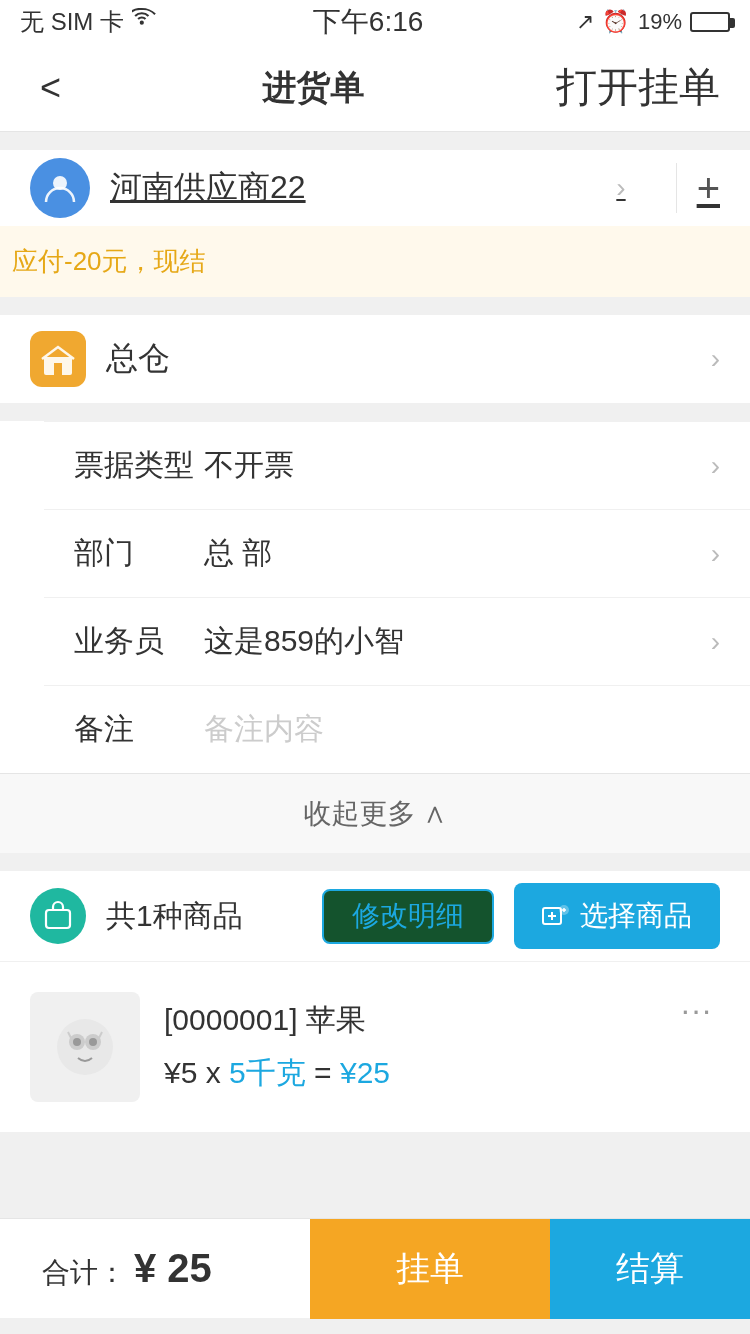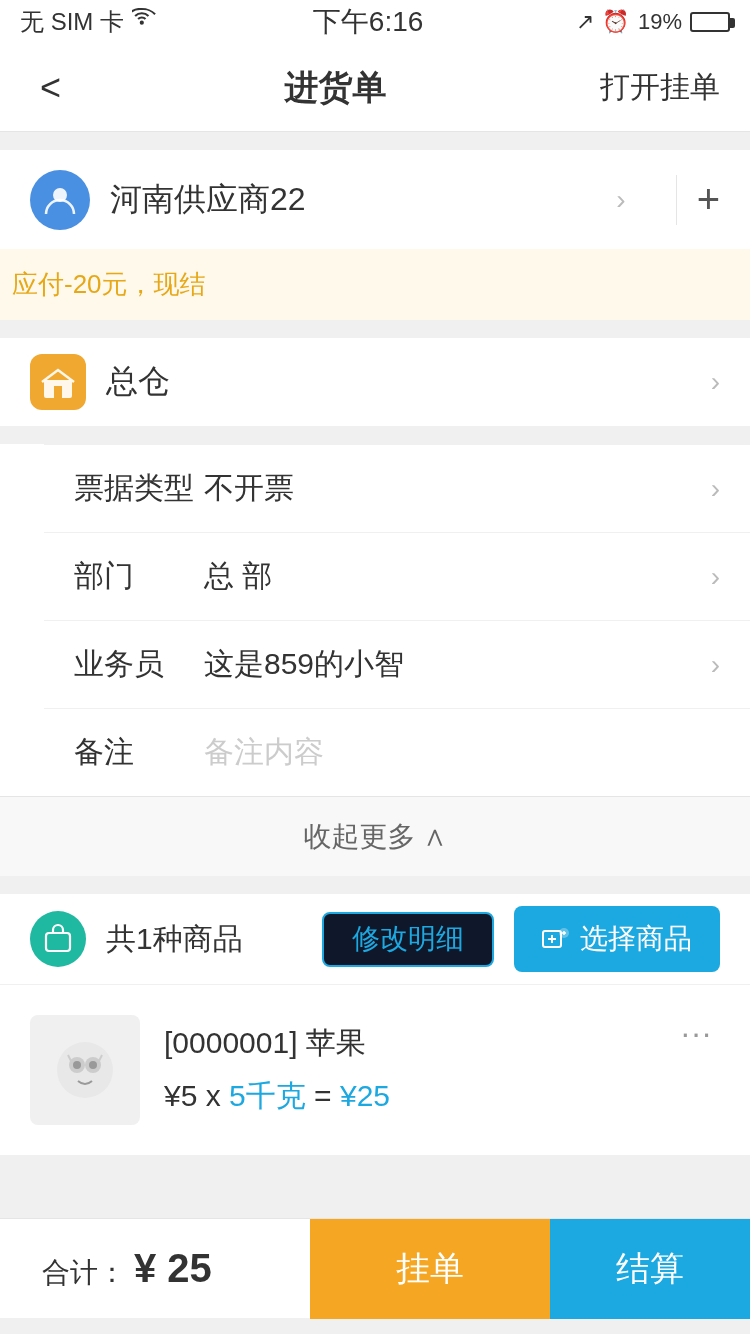--- a/index.html
+++ b/index.html
@@ -53,43 +53,44 @@
       color: #333;
       cursor: pointer;
       padding: 10px;
     }
     .nav-title {
       font-size: 34px;
       font-weight: 600;
       color: #333;
     }
     .nav-action {
-      font-size: 30px;
+      font-size: 41px;
       color: #333;
       cursor: pointer;
     }
 
     
     .section-gap {
       height: 18px;
       background: #f0f0f0;
     }
 
     
     .card {
       background: #fff;
     }
 
     
     .supplier-row {
       display: flex;
       align-items: center;
       padding: 0 30px;
-      height: 99px;
+      height: 76px;
       border-bottom: none;
+      text-decoration: underline;
     }
     .supplier-avatar {
       width: 60px; height: 60px; border-radius: 50%; background: #4a90e2;
       display: flex; align-items: center; justify-content: center;
       color: #fff; font-size: 28px; margin-right: 20px; flex-shrink: 0;
     }
     .supplier-name {
       flex: 1;
       font-size: 32px;
       color: #333;
@@ -183,21 +184,21 @@
       width: 56px; height: 56px; border-radius: 50%; background: #1fb8a0;
       display: flex; align-items: center; justify-content: center;
       color: #fff; font-size: 28px; flex-shrink: 0;
     }
     .products-count {
       flex: 1; font-size: 30px; color: #333;
     }
     .btn-outline {
       height: 55px; padding: 0 28px;
       border: 2px solid #1ca8e0; border-radius: 8px;
-      color: #1ca8e0; background: #0f172a;
+      color: #1ca8e0; background: #14532d;
       font-size: 28px; cursor: pointer;
       display: flex; align-items: center;
     }
     .btn-filled {
       height: 66px; padding: 0 28px;
       border: none; border-radius: 8px;
       color: #fff; background: #1ca8e0;
       font-size: 28px; cursor: pointer;
       display: flex; align-items: center; gap: 10px;
     }

